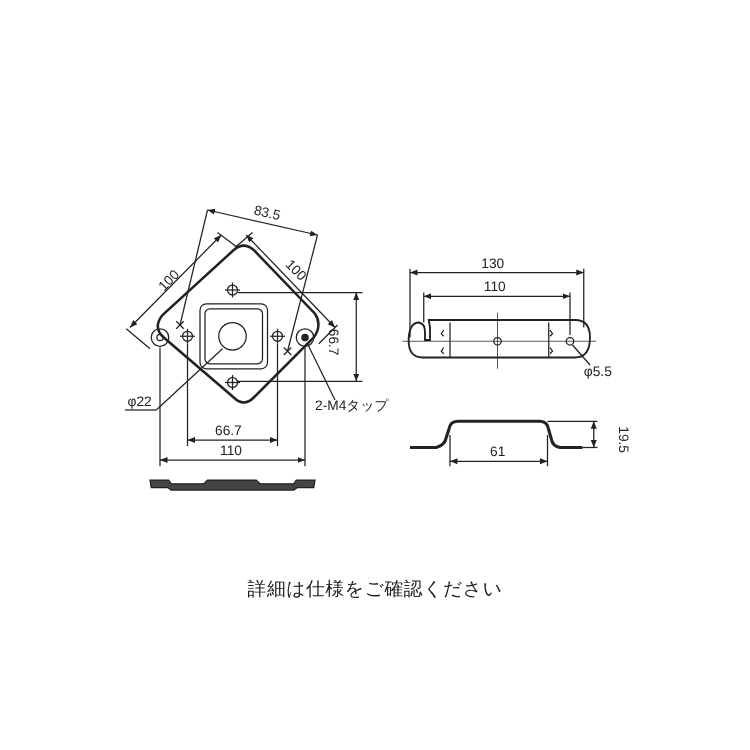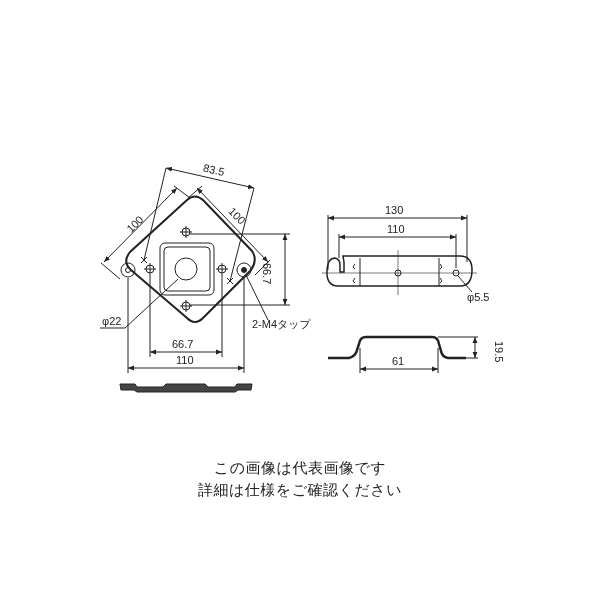--- a/index.html
+++ b/index.html
@@ -132,15 +132,14 @@
 
     <line x1="438" y1="337" x2="478" y2="337" stroke-width="1"></line>
     <line x1="466" y1="358" x2="478" y2="358" stroke-width="1"></line>
     <line x1="475" y1="337" x2="475" y2="358" stroke-width="1" marker-start="url(#arr)" marker-end="url(#arr)"></line>
   </g>
   <text class="dim" x="392" y="365">61</text>
   <text class="dim" x="482" y="340" transform="rotate(90 488 347)">19.5</text>
 </svg>
 
 <div class="note" style="top:459px;">
-  <div>この画像は代表画像です</div>
   <div style="margin-top:3px;">詳細は仕様をご確認ください</div>
 </div>
 
 </body></html>

